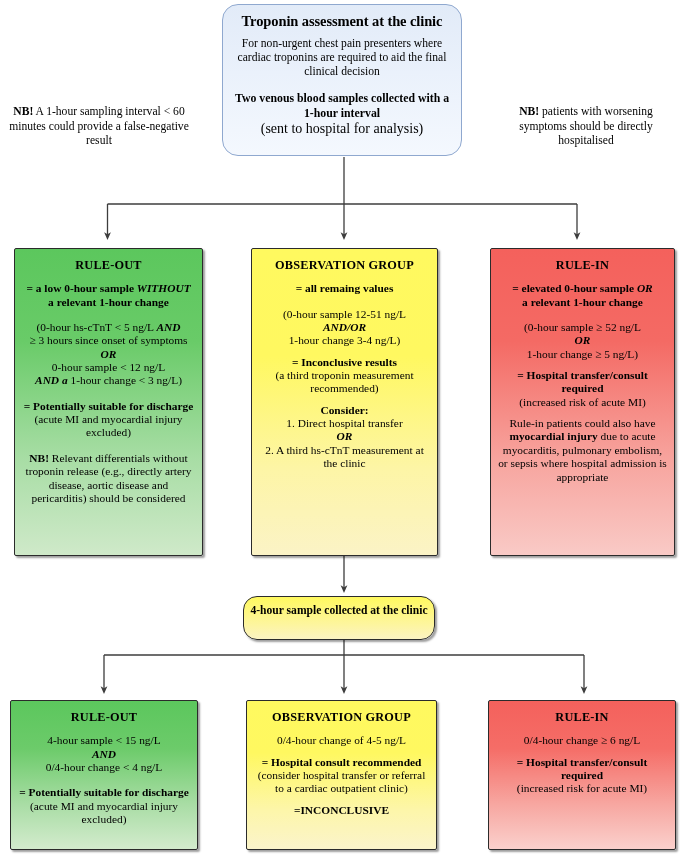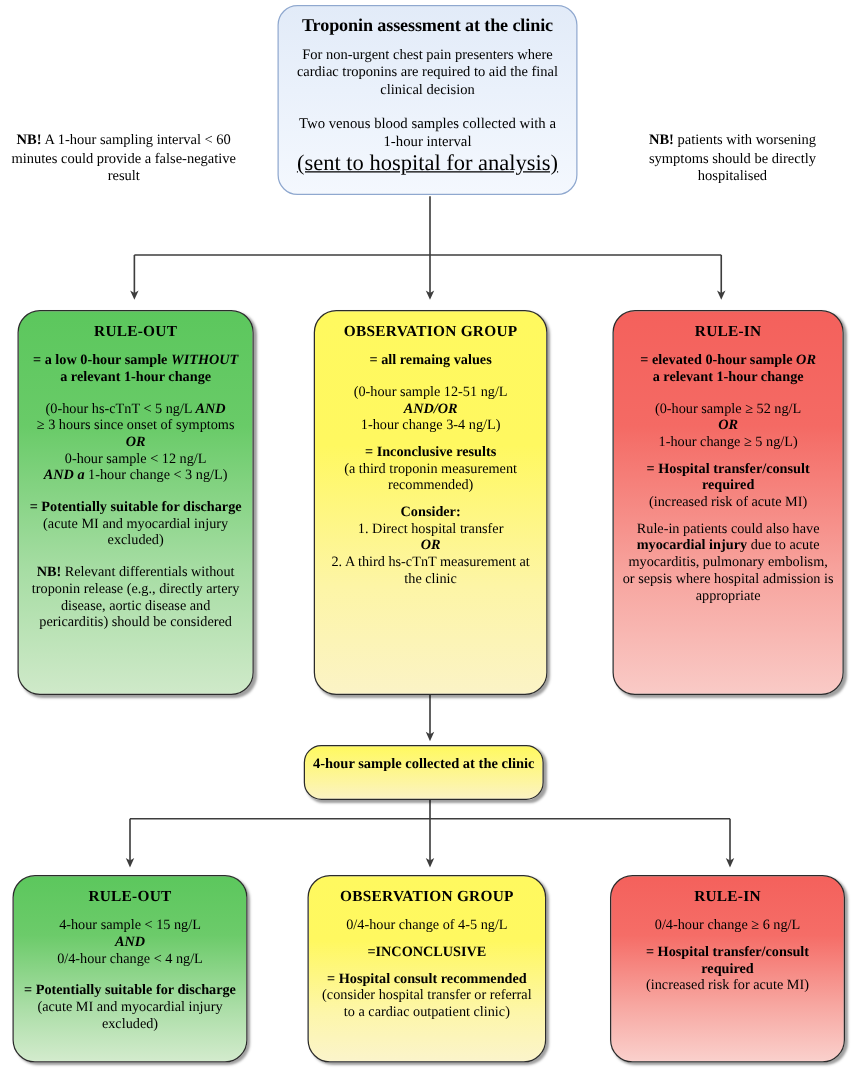--- a/index.html
+++ b/index.html
@@ -54,44 +54,43 @@
     font-weight: bold;
     font-size: 14.5px;
     letter-spacing: -0.1px;
     margin-bottom: 7px;
   }
   #top-box .t-sub {
     font-size: 11.6px;
     line-height: 1.22;
   }
   #top-box .t-bold {
-    font-weight: normal;
+    font-weight: bold;
     font-size: 11.8px;
     margin-top: 12px;
     line-height: 1.22;
   }
   #top-box .t-paren {
-    font-size: 18px;
+    font-size: 14px;
     line-height: 1.22;
-    text-decoration: underline;
   }
   
   .nb-note {
     position: absolute;
     text-align: center;
     font-size: 11.6px;
     line-height: 1.26;
   }
   .nb-note b { font-weight: bold; }
   #nb-left  { left: 6px;  top: 105px; width: 186px; }
   #nb-right { left: 496px; top: 105px; width: 180px; }
 
   
   .mainbox {
-    border-radius: 18px;
+    border-radius: 2px;
     padding: 9px 7px 11px 7px;
     font-size: 11.4px;
   }
   #rule-out-1 {
     left: 14px; top: 248px; width: 189px; height: 308px;
     background: linear-gradient(180deg, #5cc75d 0%, #69cb68 30%, #a7dda4 68%, #cfe9c9 100%);
   }
   #obs-1 {
     left: 251px; top: 248px; width: 187px; height: 308px;
     background: linear-gradient(180deg, #fff95f 0%, #fff860 35%, #fdf5a6 72%, #fbf3c6 100%);
@@ -262,26 +261,26 @@
       <span>(acute MI and myocardial injury excluded)</span>
     </div>
   </div>
 
   <div class="box mainbox shadowed" id="obs-2">
     <div class="bx-head">OBSERVATION GROUP</div>
     <div class="bx-p">
       <span>0/4-hour change of 4-5 ng/L</span>
     </div>
     <div class="bx-p">
-      <span class="b">=INCONCLUSIVE</span>
-    </div>
-    <div class="bx-p">
       <span class="b">= Hospital consult recommended</span><br>
       <span>(consider hospital transfer or referral to a cardiac outpatient clinic)</span>
     </div>
+    <div class="bx-p">
+      <span class="b">=INCONCLUSIVE</span>
+    </div>
   </div>
 
   <div class="box mainbox shadowed" id="rule-in-2">
     <div class="bx-head">RULE-IN</div>
     <div class="bx-p">
       <span>0/4-hour change ≥ 6 ng/L</span>
     </div>
     <div class="bx-p biggap">
       <span class="b">= Hospital transfer/consult required</span><br>
       <span>(increased risk for acute MI)</span>

